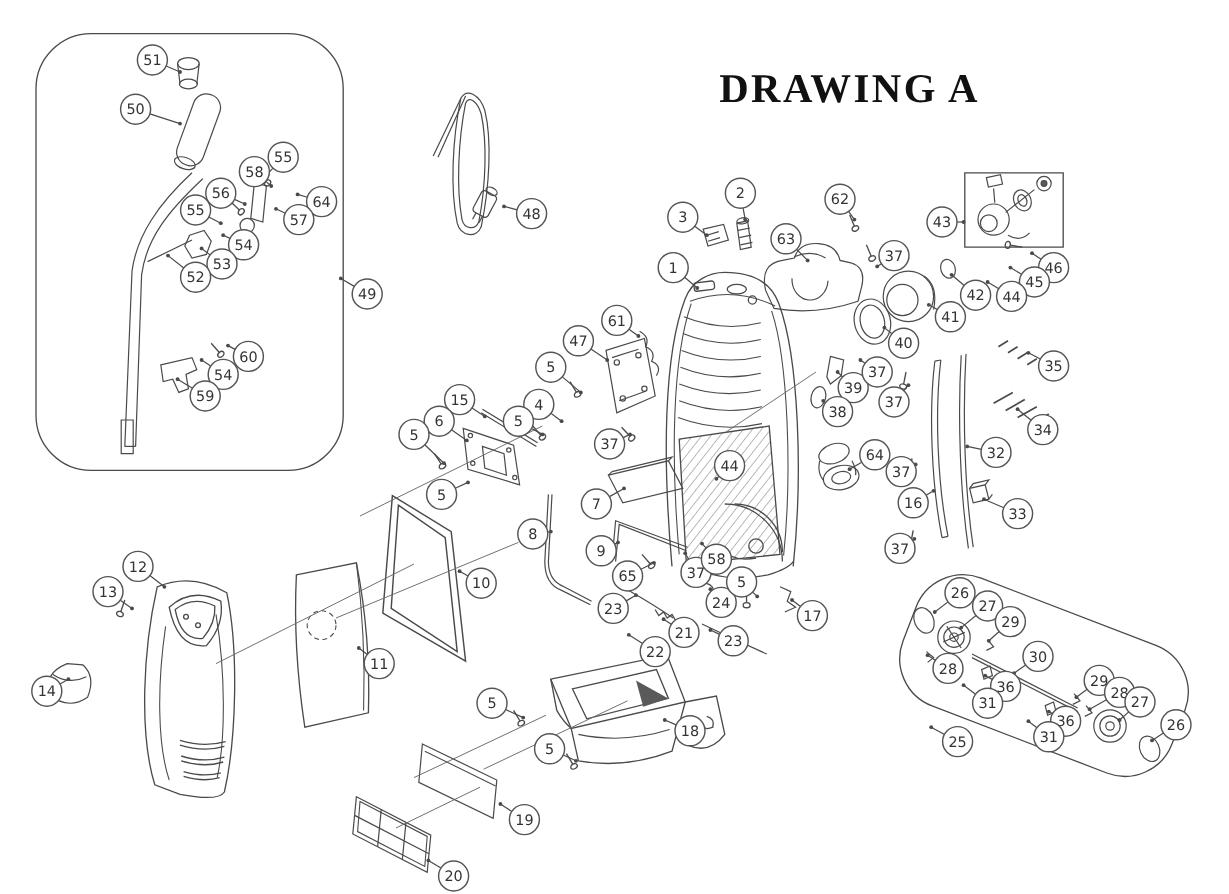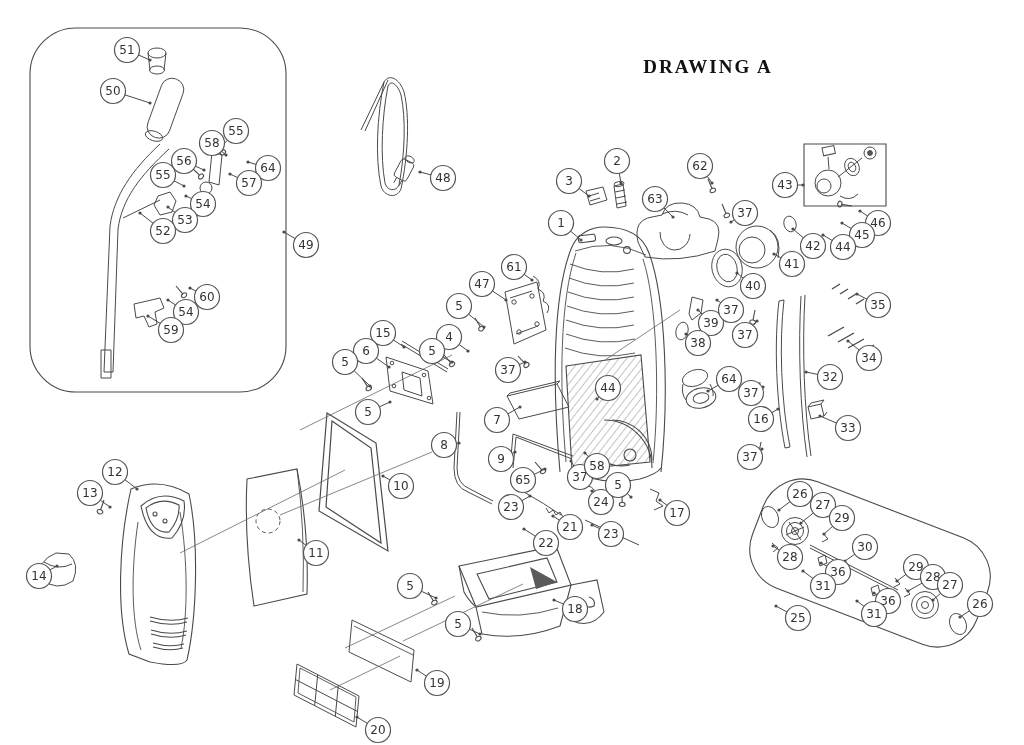--- a/index.html
+++ b/index.html
@@ -1,19 +1,19 @@
 <!DOCTYPE html>
 <html><head>
 <meta charset="utf-8">
 <style>
   html,body{margin:0;padding:0;background:#ffffff;}
   #stage{position:relative;width:1024px;height:745px;background:#ffffff;overflow:hidden;
          font-family:"Liberation Sans",sans-serif;}
   #title{position:absolute;left:598px;top:56px;width:220px;text-align:center;
-         font-family:"Liberation Serif",serif;font-weight:bold;font-size:19px;
+         font-family:"Liberation Serif",serif;font-weight:bold;font-size:34px;
          letter-spacing:2px;color:#111;}
   svg{position:absolute;left:0;top:0;}
   svg path,svg rect,svg ellipse,svg circle,svg line,svg polygon,svg polyline{vector-effect:non-scaling-stroke;}
 </style>
 </head>
 <body>
 
 <div id="stage">
   <div id="title">DRAWING A</div>
 

